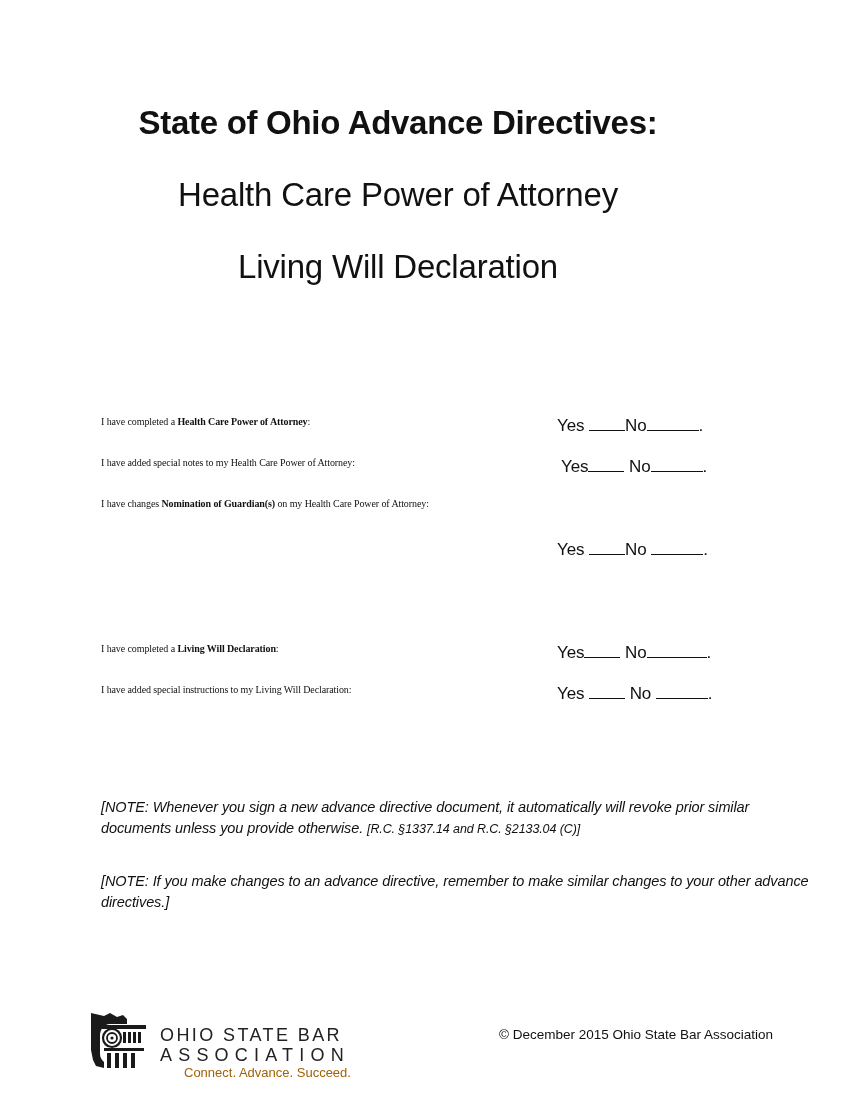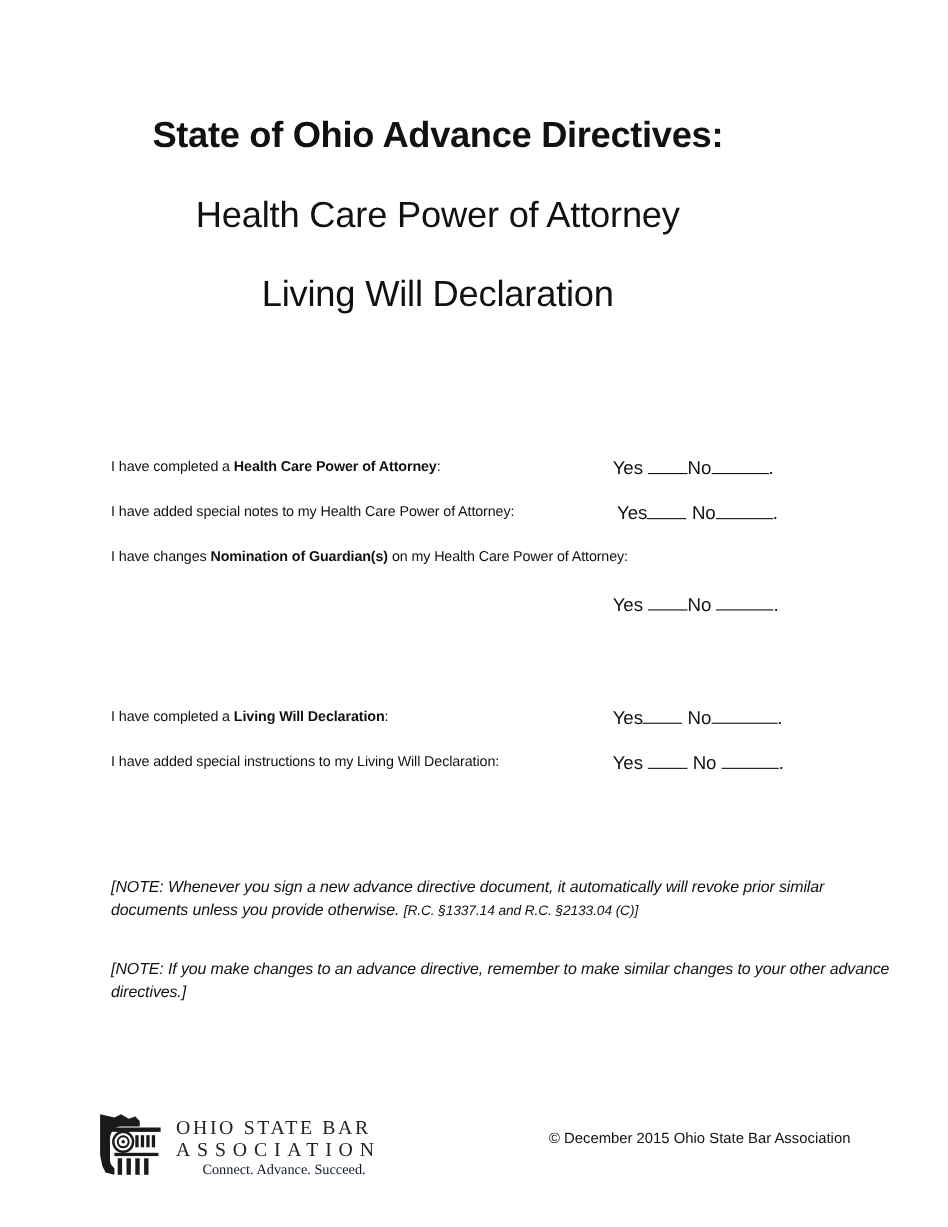--- a/index.html
+++ b/index.html
@@ -31,23 +31,24 @@
       font-size: 33px;
       font-weight: normal;
       letter-spacing: -0.2px;
     }
     .title-sub-1 { top: 176px; }
     .title-sub-2 { top: 248px; }
 
     .line {
       position: absolute;
       left: 101px;
-      font-size: 13px;
+      font-size: 10px;
       white-space: nowrap;
       letter-spacing: -0.1px;
+      font-family: Liberation Serif, serif;
     }
     .line b { font-weight: bold; }
     .yn {
       position: absolute;
       font-size: 17px;
       white-space: nowrap;
       letter-spacing: -0.1px;
     }
     .blank {
       display: inline-block;
@@ -80,42 +81,42 @@
     .logo-mark {
       position: absolute;
       left: 0;
       top: 0;
       width: 58px;
       height: 60px;
     }
     .logo-text {
       position: absolute;
       left: 70px;
-      top: 5px;
-      font-family: Liberation Serif, serif;
+      top: 15px;
+      font-family: Liberation Sans, sans-serif;
       color: #222;
     }
     .logo-line1 {
       font-size: 18px;
       letter-spacing: 2.4px;
       line-height: 20px;
       white-space: nowrap;
     }
     .logo-line2 {
       font-size: 18px;
       letter-spacing: 6.2px;
       line-height: 20px;
       white-space: nowrap;
     }
     .logo-tagline {
       font-size: 13px;
       line-height: 16px;
       padding-left: 24px;
       white-space: nowrap;
-      color: #0f172a;
+      color: #a16207;
     }
     .copyright {
       position: absolute;
       left: 499px;
       top: 1027px;
       font-size: 13.5px;
       white-space: nowrap;
     }
   </style>
 </head>

